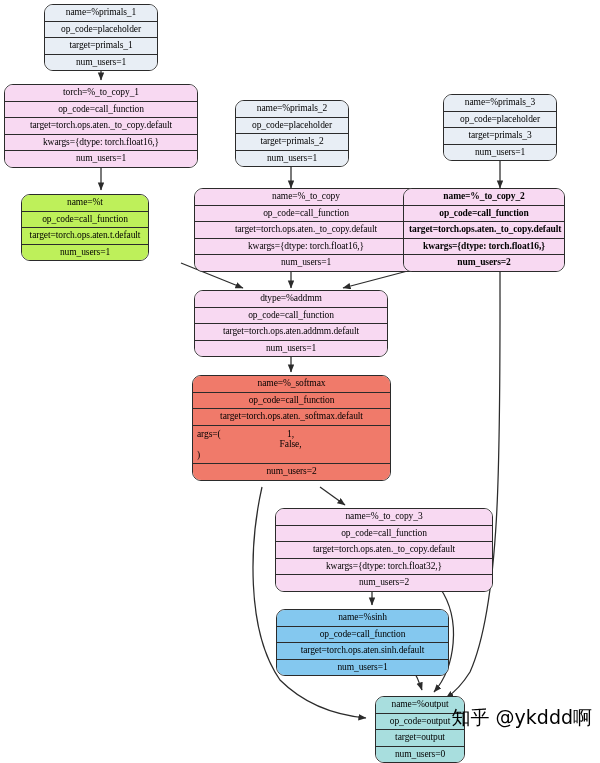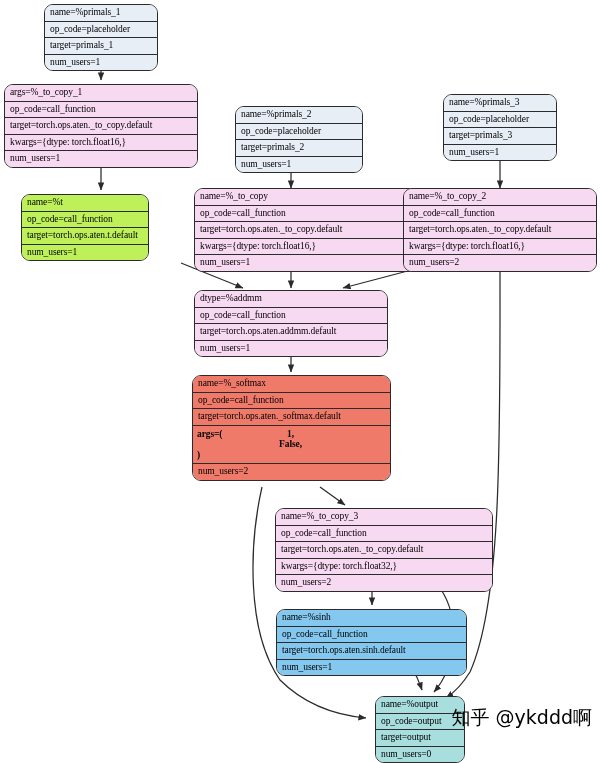--- a/index.html
+++ b/index.html
@@ -32,41 +32,40 @@
   .node {
     position: absolute;
     box-sizing: border-box;
     border: 1px solid #2b2b2b;
     border-radius: 9px;
     overflow: hidden;
     background: #ffffff;
   }
   .node .row {
     box-sizing: border-box;
-    text-align: left;
+    text-align: center;
     color: #000000;
     font-size: 9.5px;
     line-height: 1;
     padding: 3px 5px 3px 5px;
     white-space: nowrap;
     border-bottom: 1px solid #2b2b2b;
     letter-spacing: -0.1px;
   }
   .node .row:last-child {
     border-bottom: none;
   }
   .node .row.args {
     text-align: center;
     padding: 0;
   }
   .args-inner {
     position: relative;
     padding: 3px 2px 3px 0;
     line-height: 1.12;
-    font-weight: bold;
   }
   .args-open {
     position: absolute;
     left: 4px;
     top: 3px;
     text-align: left;
   }
   .args-close {
     position: absolute;
     left: 4px;
@@ -139,35 +138,35 @@
   </svg>
 
   <div class="node c-placeholder" style="left:44px; top:4px; width:114px;">
     <div class="row">name=%primals_1</div>
     <div class="row">op_code=placeholder</div>
     <div class="row">target=primals_1</div>
     <div class="row">num_users=1</div>
   </div>
 
   <div class="node c-pink" style="left:4px; top:84px; width:194px;">
-    <div class="row">args=%_to_copy_1</div>
+    <div class="row">torch=%_to_copy_1</div>
     <div class="row">op_code=call_function</div>
     <div class="row">target=torch.ops.aten._to_copy.default</div>
     <div class="row">kwargs={dtype: torch.float16,}</div>
     <div class="row">num_users=1</div>
   </div>
 
   <div class="node c-green" style="left:21px; top:194px; width:128px;">
     <div class="row">name=%t</div>
     <div class="row">op_code=call_function</div>
     <div class="row">target=torch.ops.aten.t.default</div>
     <div class="row">num_users=1</div>
   </div>
 
-  <div class="node c-placeholder" style="left:235px; top:106px; width:128px;">
+  <div class="node c-placeholder" style="left:235px; top:100px; width:114px;">
     <div class="row">name=%primals_2</div>
     <div class="row">op_code=placeholder</div>
     <div class="row">target=primals_2</div>
     <div class="row">num_users=1</div>
   </div>
 
   <div class="node c-placeholder" style="left:443px; top:94px; width:114px;">
     <div class="row">name=%primals_3</div>
     <div class="row">op_code=placeholder</div>
     <div class="row">target=primals_3</div>
@@ -175,21 +174,21 @@
   </div>
 
   <div class="node c-pink" style="left:194px; top:188px; width:224px;">
     <div class="row">name=%_to_copy</div>
     <div class="row">op_code=call_function</div>
     <div class="row">target=torch.ops.aten._to_copy.default</div>
     <div class="row">kwargs={dtype: torch.float16,}</div>
     <div class="row">num_users=1</div>
   </div>
 
-  <div class="node c-pink" style="left:403px; top:188px; width:194px;">
+  <div class="node c-pink" style="left:403px; top:188px; width:162px;font-weight:bold;">
     <div class="row">name=%_to_copy_2</div>
     <div class="row">op_code=call_function</div>
     <div class="row">target=torch.ops.aten._to_copy.default</div>
     <div class="row">kwargs={dtype: torch.float16,}</div>
     <div class="row">num_users=2</div>
   </div>
 
   <div class="node c-pink" style="left:194px; top:290px; width:194px;">
     <div class="row">dtype=%addmm</div>
     <div class="row">op_code=call_function</div>
@@ -214,21 +213,21 @@
   </div>
 
   <div class="node c-pink" style="left:275px; top:508px; width:218px;">
     <div class="row">name=%_to_copy_3</div>
     <div class="row">op_code=call_function</div>
     <div class="row">target=torch.ops.aten._to_copy.default</div>
     <div class="row">kwargs={dtype: torch.float32,}</div>
     <div class="row">num_users=2</div>
   </div>
 
-  <div class="node c-blue" style="left:276px; top:609px; width:191px;">
+  <div class="node c-blue" style="left:276px; top:609px; width:173px;">
     <div class="row">name=%sinh</div>
     <div class="row">op_code=call_function</div>
     <div class="row">target=torch.ops.aten.sinh.default</div>
     <div class="row">num_users=1</div>
   </div>
 
   <div class="node c-teal" style="left:375px; top:696px; width:90px;">
     <div class="row">name=%output</div>
     <div class="row">op_code=output</div>
     <div class="row">target=output</div>

